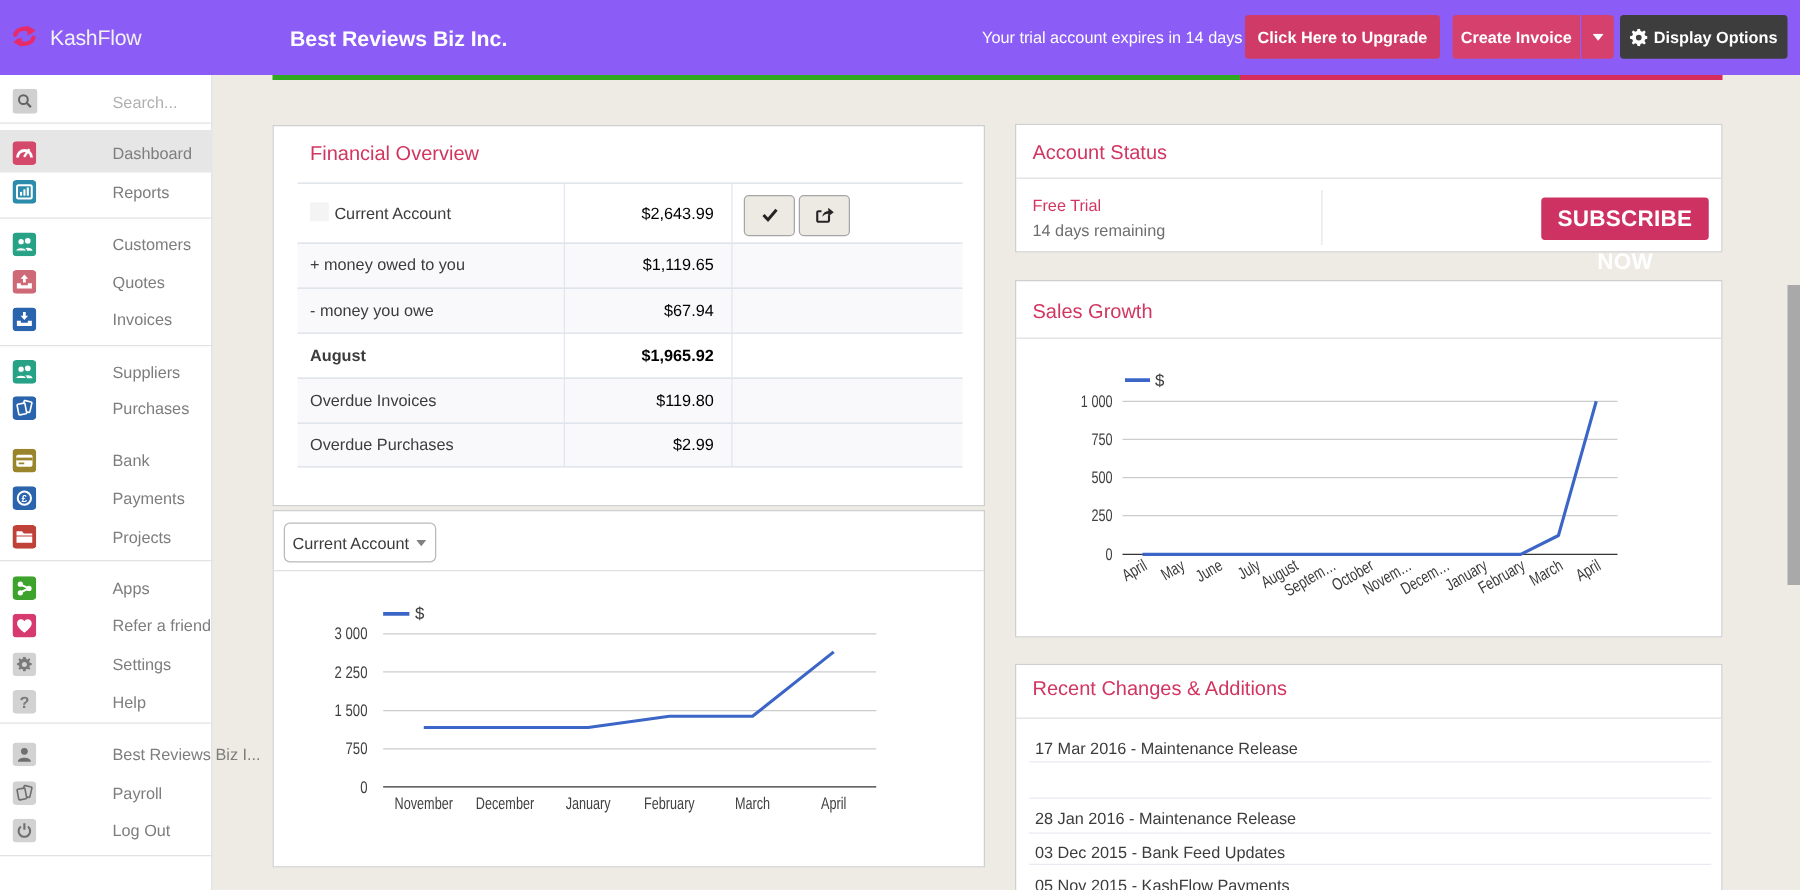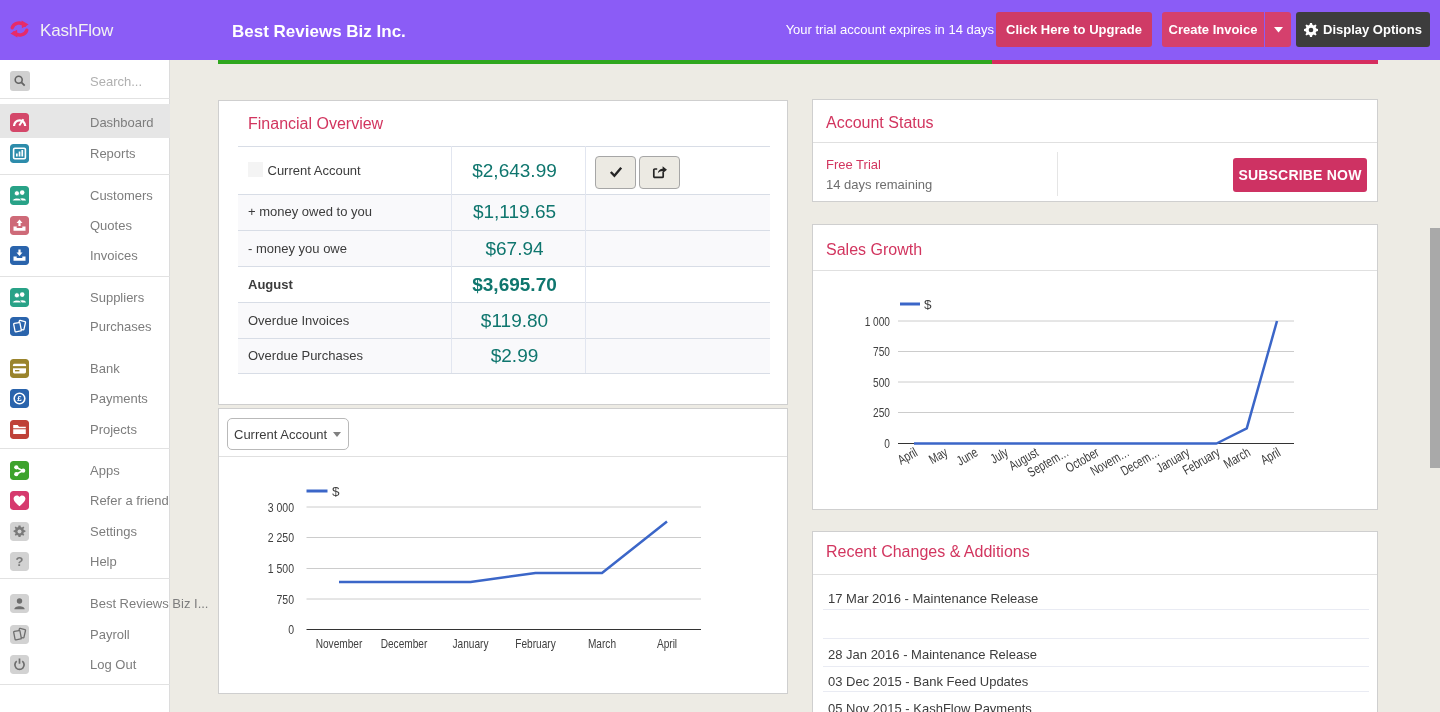--- a/index.html
+++ b/index.html
@@ -27,21 +27,21 @@
 .icon { position:absolute; left:10px; width:19px; height:19px; border-radius:3px; }
 .slabel { position:absolute; left:42px; font-size:13px; line-height:15px; color:#7d7d7d; white-space:nowrap;margin-left:48px; }
 #hl { position:absolute; left:0; top:44px; width:170px; height:33.5px; background:#e6e6e6; }
 
 .card { position:absolute; background:#fff; border:1px solid #cfcfcf; }
 .ctitle { position:absolute; font-size:16px; line-height:19px; color:#d2355f; white-space:nowrap; }
 .hline { position:absolute; height:1px; background:#e0e0e0; }
 .tl { position:absolute; left:19px; width:532px; height:1px; background:#d8dde6; }
 .vl { position:absolute; top:45px; width:1px; height:227px; background:#e2e6f0; }
 .lbl { position:absolute; font-size:13px; line-height:15px; color:#3c3c3c; white-space:nowrap; }
-.amt { position:absolute; font-size:19px; line-height:15px; color:#0f766e; text-align:center; }
+.amt { position:absolute; font-size:13px; line-height:15px; color:#000000; text-align:right; }
 .stripe { position:absolute; left:19px; width:532px; background:#f9f9fb; }
 .fobtn { position:absolute; width:41px; height:33px; background:#eceae3; border:1px solid #a6a6a6; border-radius:4px; }
 
 .rrow { position:absolute; left:15px; font-size:13px; line-height:15px; color:#3c3c3c; white-space:nowrap; }
 .rline { position:absolute; left:10px; width:546px; height:1px; background:#e9ebf3; }
 svg { display:block; }
 </style>
 </head>
 <body>
 
@@ -252,21 +252,21 @@
       <svg style="margin:7px auto 0" width="17" height="15" viewBox="0 0 17 15">
         <path d="M12.2 8.2 v4.2 a1 1 0 0 1 -1 1 H3.8 A1 1 0 0 1 2.8 12.4 V6 a1 1 0 0 1 1 -1 h2.4" fill="none" stroke="#252525" stroke-width="1.7"></path>
         <path d="M6.8 9.3 C7.2 6.4 9.2 4.9 11.6 4.8 L11.6 2.2 L16 5.8 L11.6 9.2 L11.6 6.9 C9.7 6.9 8.2 7.7 6.8 9.3 Z" fill="#252525"></path>
       </svg>
     </div>
   <div class="lbl" style="left:29px;top:103px">+ money owed to you</div>
   <div class="amt" style="left:239px;top:103px;width:113px">$1,119.65</div>
   <div class="lbl" style="left:29px;top:139.5px">- money you owe</div>
   <div class="amt" style="left:239px;top:139.5px;width:113px">$67.94</div>
   <div class="lbl" style="left:29px;top:175.5px;font-weight:bold">August</div>
-  <div class="amt" style="left:239px;top:175.5px;width:113px;font-weight:bold">$3,695.70</div>
+  <div class="amt" style="left:239px;top:175.5px;width:113px;font-weight:bold">$1,965.92</div>
   <div class="lbl" style="left:29px;top:211.5px">Overdue Invoices</div>
   <div class="amt" style="left:239px;top:211.5px;width:113px">$119.80</div>
   <div class="lbl" style="left:29px;top:247px">Overdue Purchases</div>
   <div class="amt" style="left:239px;top:247px;width:113px">$2.99</div>
 </div>
 
 <div class="card" id="card-mini" style="left:218px;top:408px;width:570px;height:286px">
   <div class="abs" style="left:8px;top:9px;width:122px;height:32px;border:1px solid #b9b9b9;border-radius:5px;background:#fff">
     <div class="abs" style="left:6px;top:8px;font-size:13px;color:#3c3c3c">Current Account</div>
     <svg class="abs" style="right:7px;top:13px" width="8" height="5" viewBox="0 0 8 5">
@@ -302,21 +302,21 @@
     <polyline points="120,125 185,125 251.5,125 316.5,116 383,116 448,64.5" fill="none" stroke="#3b66c8" stroke-width="2.5" stroke-linejoin="round"></polyline>
   </svg>
 </div>
 
 <div class="card" id="card-as" style="left:812px;top:99px;width:566px;height:103px">
   <div class="ctitle" style="left:13px;top:13px">Account Status</div>
   <div class="hline" style="left:0;top:42px;width:564px"></div>
   <div class="abs" style="left:13px;top:56.5px;font-size:13px;line-height:16px;color:#d2355f">Free Trial</div>
   <div class="abs" style="left:13px;top:77px;font-size:13px;color:#6e6e6e">14 days remaining</div>
   <div class="abs" style="left:244px;top:52px;width:1px;height:44px;background:#e5e5e5"></div>
-  <div class="abs" style="left:420px;top:58px;width:134px;height:34px;background:#ce3263;border-radius:3px;color:#fff;font-weight:bold;font-size:14px;text-align:center;line-height:34px;letter-spacing:0.2px">SUBSCRIBE NOW</div>
+  <div class="abs" style="left:420px;top:58px;width:134px;height:34px;background:#ce3263;border-radius:3px;color:#fff;font-weight:bold;font-size:18px;text-align:center;line-height:34px;letter-spacing:0.2px">SUBSCRIBE NOW</div>
 </div>
 
 <div class="card" id="card-sg" style="left:812px;top:224px;width:566px;height:286px">
   <div class="ctitle" style="left:13px;top:15px">Sales Growth</div>
   <div class="hline" style="left:0;top:45px;width:564px"></div>
   <svg class="abs" style="left:0;top:46px" width="564" height="239" viewBox="0 0 564 239">
     <g stroke="#cccccc" stroke-width="1">
       <line x1="85" y1="50" x2="481" y2="50"></line>
       <line x1="85" y1="80.5" x2="481" y2="80.5"></line>
       <line x1="85" y1="111" x2="481" y2="111"></line>

